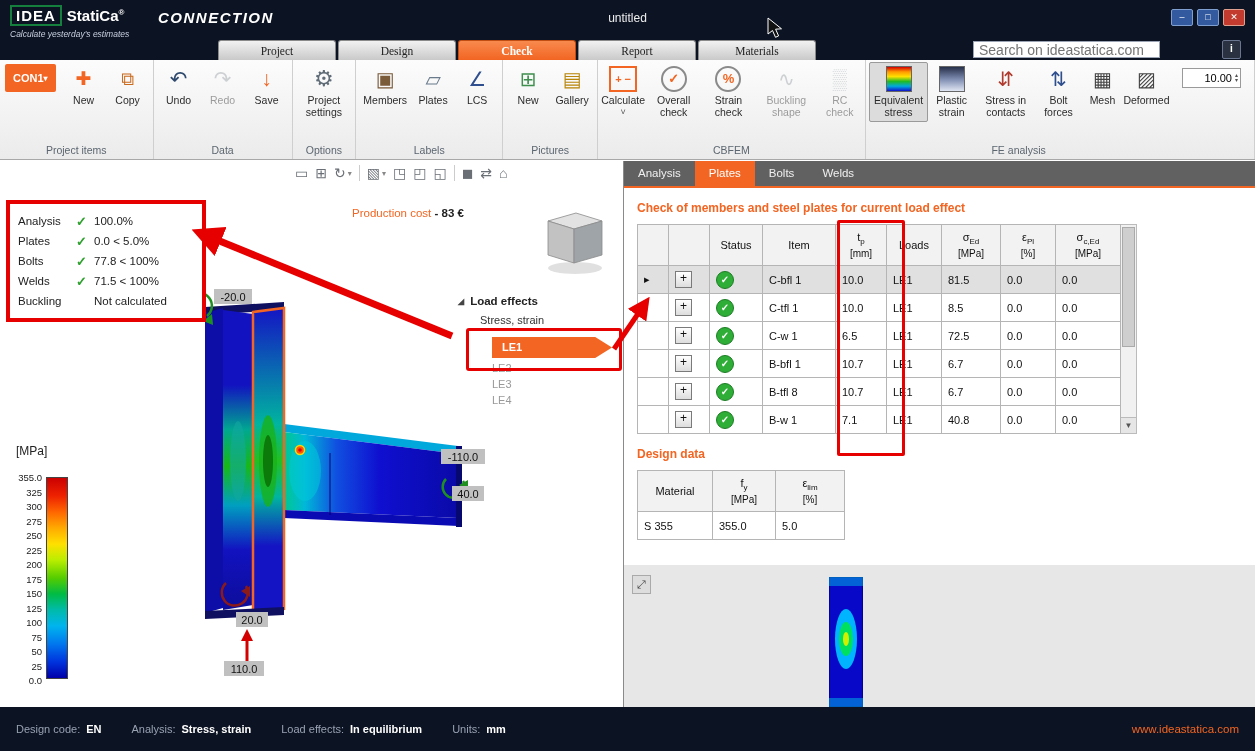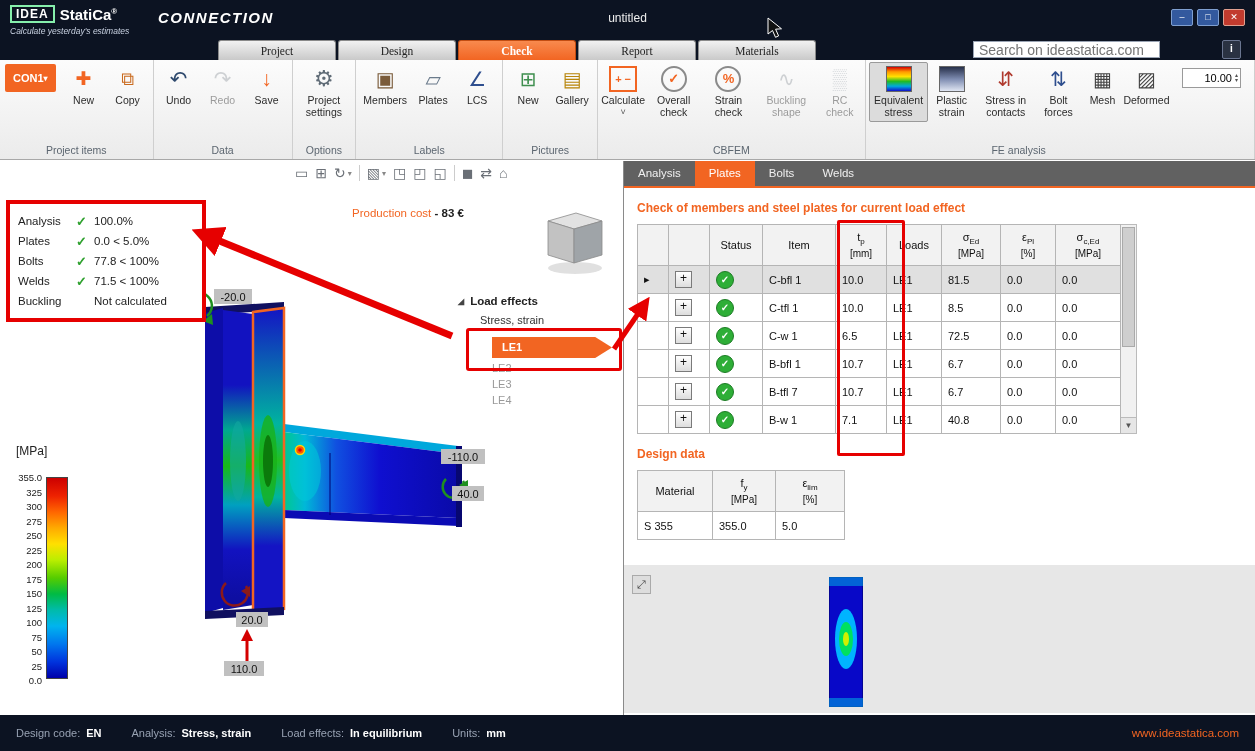--- a/index.html
+++ b/index.html
@@ -1,21 +1,21 @@
 <!DOCTYPE html>
 <html><head>
 <meta charset="utf-8">
 <style>
   html,body{margin:0;padding:0;background:#222;}
   #app{position:relative;width:1255px;height:751px;background:#fff;font-family:"Liberation Sans",sans-serif;overflow:hidden;cursor:default;}
   
   .header{position:absolute;left:0;top:0;width:100%;height:60px;background:#0c1322;}
   .brand{position:absolute;left:10px;top:5px;color:#fff;}
   .brand-row{display:flex;align-items:center;gap:5px;}
-  .logo-box{border:2px solid #86efac;padding:0 4px;font-weight:bold;font-size:12px;letter-spacing:1px;}
+  .logo-box{border:2px solid #15803d;padding:0 4px;font-weight:bold;font-size:15px;letter-spacing:1px;}
   .brand-name{font-size:15px;font-weight:bold;}
   .brand-reg{font-size:8px;vertical-align:super;}
   .tagline{font-size:8.5px;font-style:italic;color:#c9d2e2;margin-top:3px;}
   .connection{position:absolute;left:158px;top:9px;color:#fff;font-size:15px;font-weight:bold;font-style:italic;letter-spacing:1.5px;}
   .wintitle{position:absolute;left:0;right:0;top:11px;text-align:center;color:#eee;font-size:12px;}
   .winctrls{position:absolute;right:10px;top:9px;display:flex;gap:4px;}
   .wbtn{width:20px;height:15px;border-radius:2px;color:#fff;font-size:9px;line-height:14px;text-align:center;border:1px solid #7f9fd0;background:#33599e;}
   .wbtn.close{background:#c23b2e;border-color:#e0a090;}
   .nav-tabs{position:absolute;left:218px;bottom:0;display:flex;gap:2px;}
   .ntab{min-width:96px;text-align:center;padding:4px 10px 3px;font-size:11.5px;color:#222;background:linear-gradient(#f2f2f2,#c9c9c9);border:1px solid #8a8a8a;border-bottom:none;border-radius:3px 3px 0 0;font-family:Liberation Serif, serif;}
@@ -91,21 +91,21 @@
   td.cexp{text-align:center;padding:0;}
   .plus{display:inline-block;width:15px;height:15px;line-height:13px;border:1px solid #7a7a7a;background:linear-gradient(#fff,#ddd);font-size:12px;text-align:center;}
   td.cstat{text-align:center;padding:0;}
   .okc{display:inline-block;width:16px;height:16px;border-radius:50%;background:#2eae37;border:1px solid #1c7c24;color:#fff;font-size:10px;font-weight:bold;line-height:16px;text-align:center;}
   .vscroll{position:relative;width:15px;background:#f1f1f1;border:1px solid #bbb;border-left:none;}
   .vthumb{position:absolute;left:1px;right:1px;top:2px;height:118px;background:#cfcfcf;border:1px solid #aaa;}
   .vdown{position:absolute;left:0;right:0;bottom:0;height:15px;background:#e6e6e6;border-top:1px solid #bbb;text-align:center;font-size:8px;color:#555;line-height:15px;}
   .preview{position:absolute;left:0;right:0;top:404px;bottom:5px;background:#e7e7e7;}
   .expandbtn{position:absolute;left:8px;top:10px;width:17px;height:17px;border:1px solid #aaa;background:#ddd;text-align:center;line-height:16px;font-size:11px;color:#444;}
   
-  .statusbar{position:absolute;left:0;bottom:0;width:100%;height:36px;background:#0c1322;display:flex;align-items:center;padding:0 16px;box-sizing:border-box;gap:30px;}
+  .statusbar{position:absolute;left:0;bottom:0;width:100%;height:44px;background:#0c1322;display:flex;align-items:center;padding:0 16px;box-sizing:border-box;gap:30px;}
   .sitem{display:flex;gap:6px;font-size:11px;align-items:baseline;}
   .slabel{color:#98a2b3;}
   .sval{color:#fff;font-weight:bold;}
   .slink{margin-left:auto;color:#f26522;font-size:11.5px;}
   svg text{font-family:"Liberation Sans",sans-serif;}
 </style>
 </head>
 <body>
 
 <div id="app">
@@ -572,21 +572,21 @@
               <td>10.7</td>
               <td>LE1</td>
               <td>6.7</td>
               <td>0.0</td>
               <td>0.0</td>
             </tr>
             <tr class="">
               <td class="csel"></td>
               <td class="cexp"><span class="plus">+</span></td>
               <td class="cstat"><span class="okc">✓</span></td>
-              <td class="citem">B-tfl 7</td>
+              <td class="citem">B-tfl 8</td>
               <td>10.7</td>
               <td>LE1</td>
               <td>6.7</td>
               <td>0.0</td>
               <td>0.0</td>
             </tr>
             <tr class="">
               <td class="csel"></td>
               <td class="cexp"><span class="plus">+</span></td>
               <td class="cstat"><span class="okc">✓</span></td>

